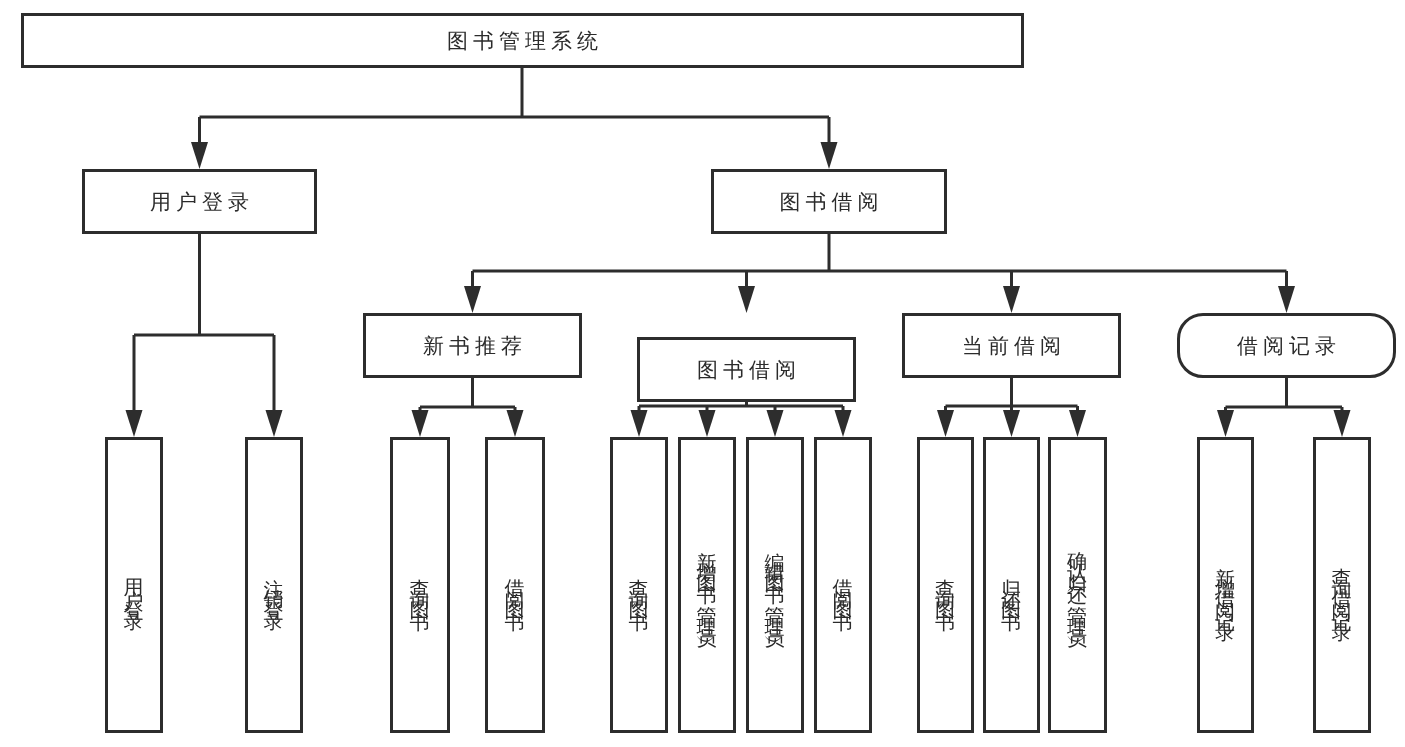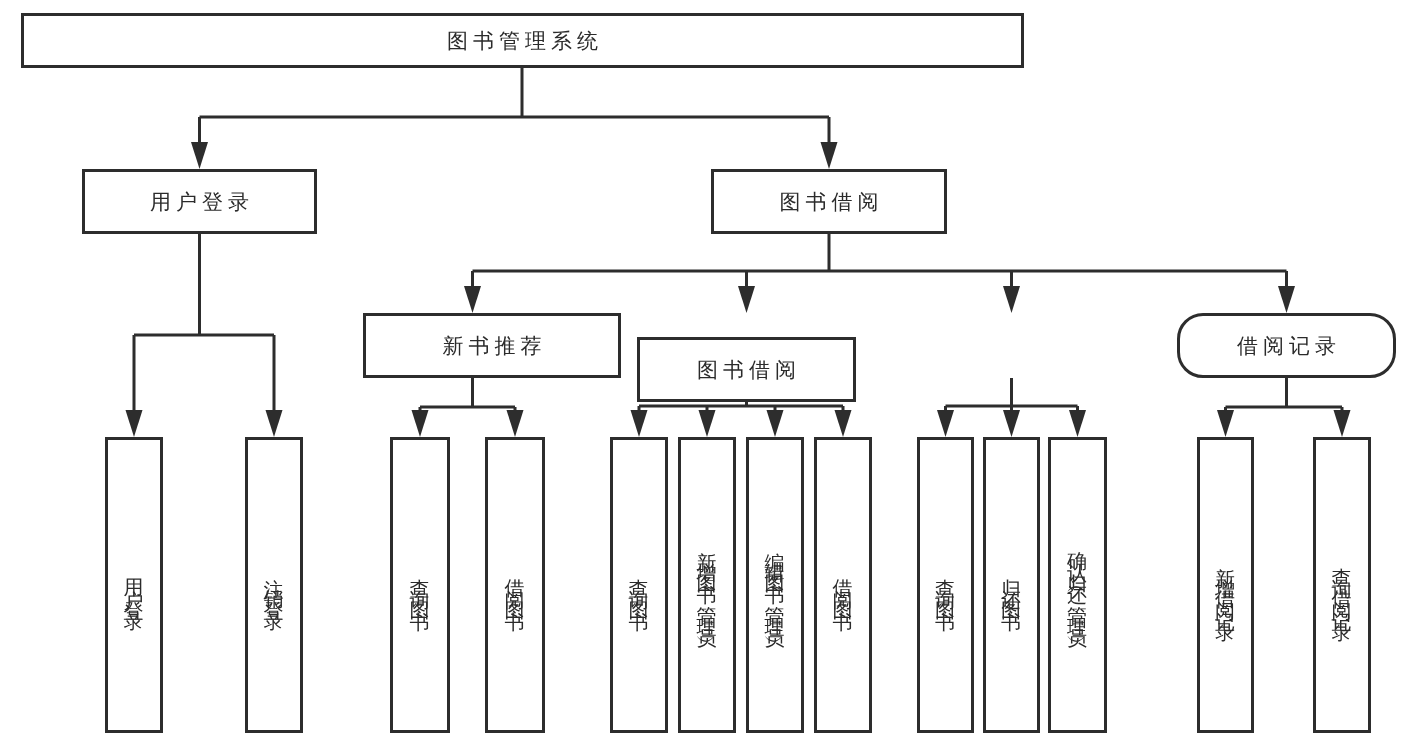--- a/index.html
+++ b/index.html
@@ -107,25 +107,28 @@
     <span class="h-label">图书管理系统</span>
   </div>
 
   <div class="node" style="left:82px; top:169px; width:235px; height:65px;">
     <span class="h-label">用户登录</span>
   </div>
   <div class="node" style="left:711px; top:169px; width:236px; height:65px;">
     <span class="h-label">图书借阅</span>
   </div>
 
-  <div class="node" style="left:363px; top:313px; width:258px; height:65px;">
+  <div class="node" style="left:363px; top:313px; width:219px; height:65px;">
     <span class="h-label">新书推荐</span>
   </div>
   <div class="node" style="left:637px; top:313px; width:219px; height:65px;margin-top:24px;">
     <span class="h-label">图书借阅</span>
+  </div>
+  <div class="node" style="left:902px; top:313px; width:219px; height:65px;">
+    <span class="h-label">当前借阅</span>
   </div>
   <div class="node" style="left:1177px; top:313px; width:219px; height:65px;border-radius:26px;">
     <span class="h-label">借阅记录</span>
   </div>
 
   <div class="node leaf" style="left:105px; top:437px; width:58px; height:296px;">
     <span class="v-label">用户登录</span>
   </div>
   <div class="node leaf" style="left:245px; top:437px; width:58px; height:296px;">
     <span class="v-label">注销登录</span>

